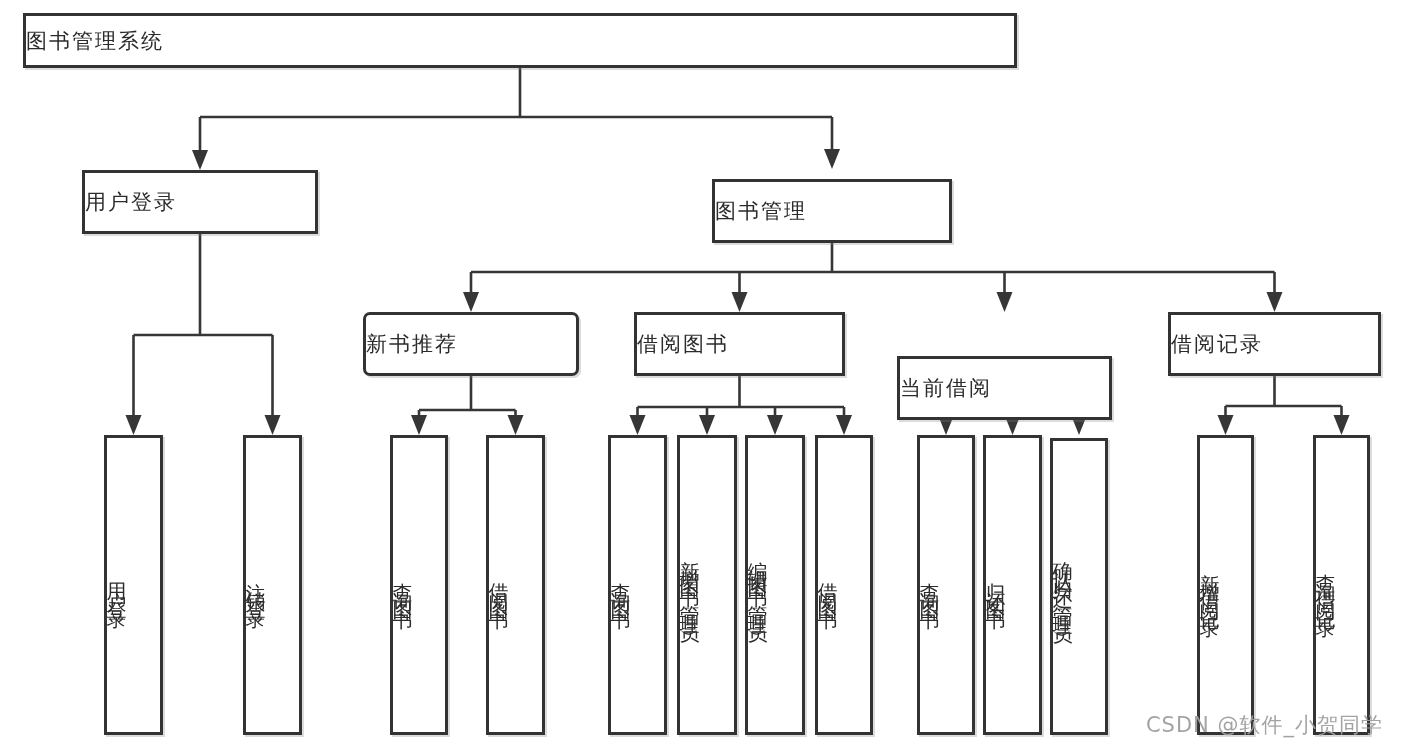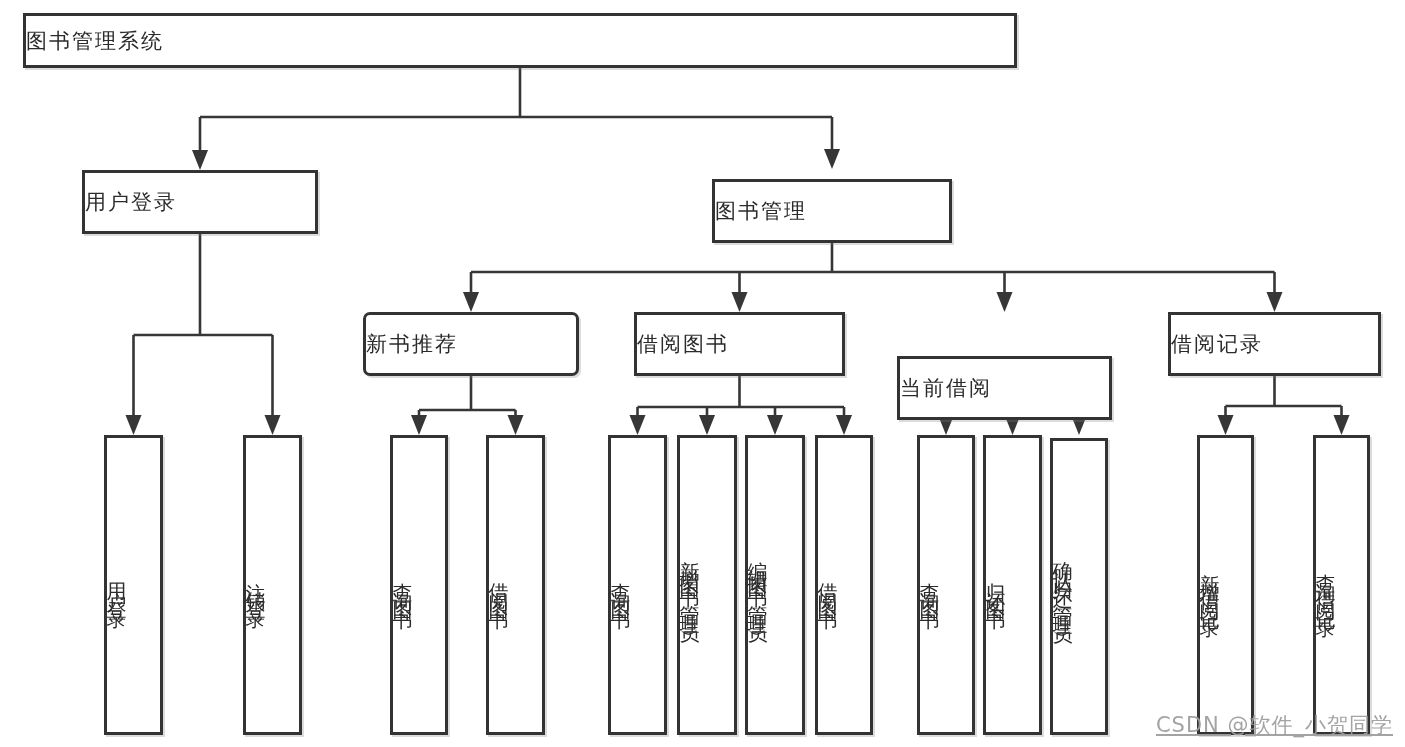--- a/index.html
+++ b/index.html
@@ -40,28 +40,27 @@
   .box.v .vtext {
     writing-mode: vertical-rl;
     text-orientation: mixed;
     font-size: 20px;
     line-height: 1;
     letter-spacing: 9px;
     white-space: nowrap;
   }
   .watermark {
     position: absolute;
-    right: 12px;
+    right: 22px;
     top: 711px;
     font-size: 21px;
     color: rgba(158,158,158,0.95);
     letter-spacing: 1px;
     white-space: nowrap;
     z-index: 5;
-    text-decoration: underline;
   }
 </style>
 </head>
 <body>
 
 <div class="stage">
 
   <svg class="connectors" width="1405" height="747" viewBox="0 0 1405 747" xmlns="http://www.w3.org/2000/svg">
     <g stroke="#363636" stroke-width="2.6" fill="none">
       <path d="M520,68 V117 M200,117 H832 M200,117 V156 M832,117 V155"></path>

